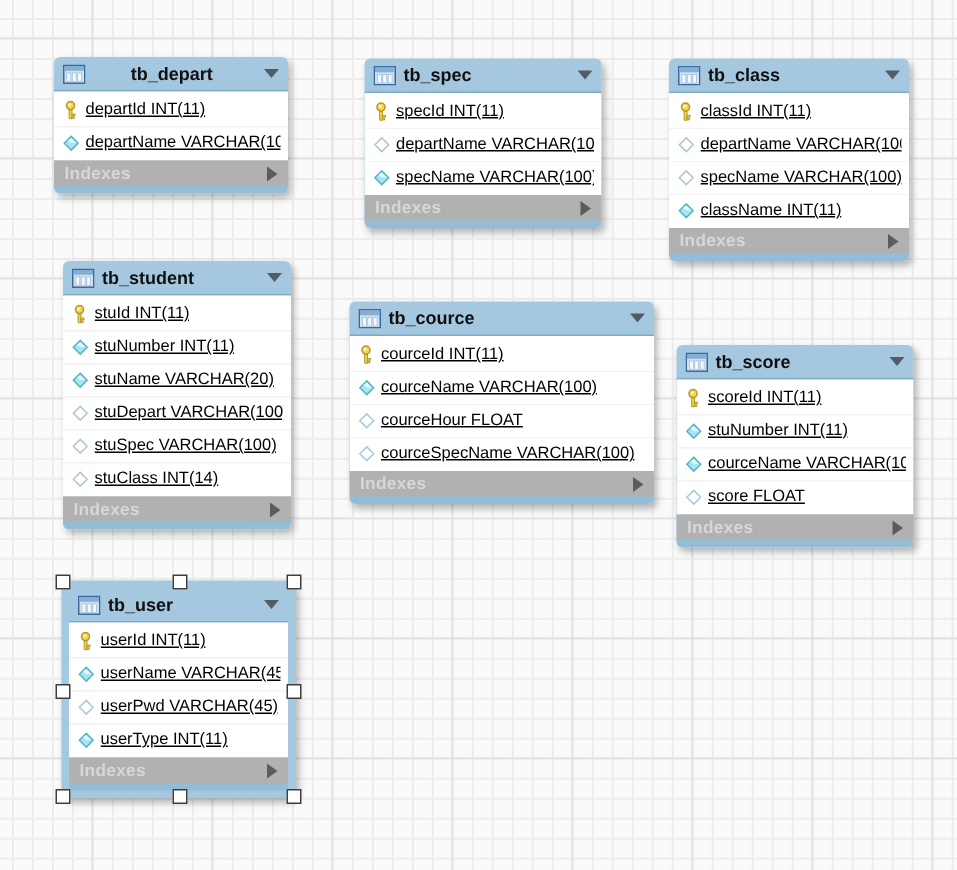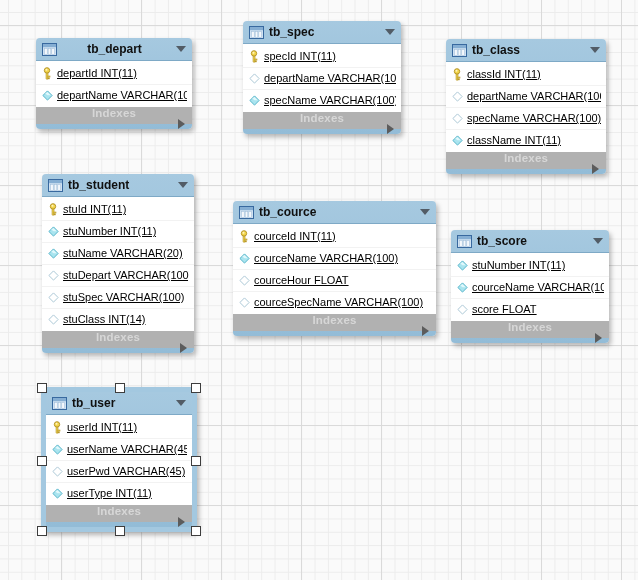--- a/index.html
+++ b/index.html
@@ -47,33 +47,32 @@
   .col-row{
     display:flex;align-items:center;gap:4px;height:22px;padding:0 5px;
     font-size:11px;color:#000;white-space:nowrap;overflow:hidden;
   }
   .col-row + .col-row{box-shadow:inset 0 1px 0 #f2f2f2;}
   .cicon{display:flex;align-items:center;flex:0 0 auto;width:12px;justify-content:center;}
   .clabel{overflow:hidden;text-overflow:clip;}
   .idx{
     height:17px;background:#b1b1b1;display:flex;align-items:center;
     padding:0 7px;
-    flex-direction:column;
   }
   .idx-label{
     font-size:11.5px;font-weight:bold;color:#d7d7d7;letter-spacing:0.2px;
   }
   .iarrow{
     margin-left:auto;width:0;height:0;
     border-top:5px solid transparent;border-bottom:5px solid transparent;
     border-left:7px solid #5c5c5c;
   }
   
   .pos-depart {left:36px; top:38px; width:156px;text-align:center;}
-  .pos-spec   {left:243px;top:21px; width:158px;}
+  .pos-spec   {left:243px;top:39px; width:158px;}
   .pos-class  {left:446px;top:39px; width:160px;}
   .pos-student{left:42px; top:174px;width:152px;}
   .pos-cource {left:233px;top:201px;width:203px;}
   .pos-score  {left:451px;top:230px;width:158px;}
   
   .sel-frame{
     position:absolute;left:41px;top:387px;
     background:#a3c8e0;border-radius:6px;padding:5px;
     box-shadow:2px 3px 5px rgba(0,0,0,0.28);
   }
@@ -367,20 +366,28 @@
     <div class="hdr">
       <span class="ticon">
           <svg width="15" height="13">
             <use href="#ic-table"></use>
           </svg>
         </span>
       <span class="tname">tb_score</span>
       <span class="harrow"></span>
     </div>
     <div class="cols">
+      <div class="col-row">
+        <span class="cicon">
+            <svg width="12" height="13">
+              <use href="#ic-key"></use>
+            </svg>
+          </span>
+        <span class="clabel">scoreId INT(11)</span>
+      </div>
       <div class="col-row">
         <span class="cicon">
             <svg width="11" height="11">
               <use href="#ic-diamond-filled"></use>
             </svg>
           </span>
         <span class="clabel">stuNumber INT(11)</span>
       </div>
       <div class="col-row">
         <span class="cicon">

